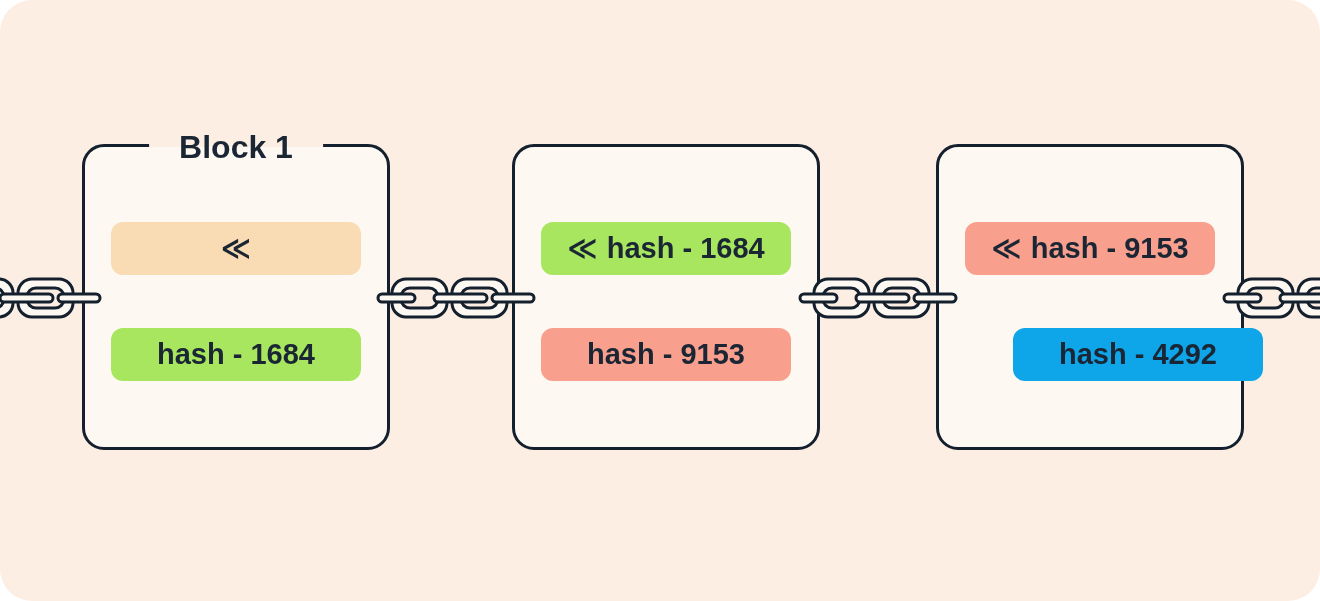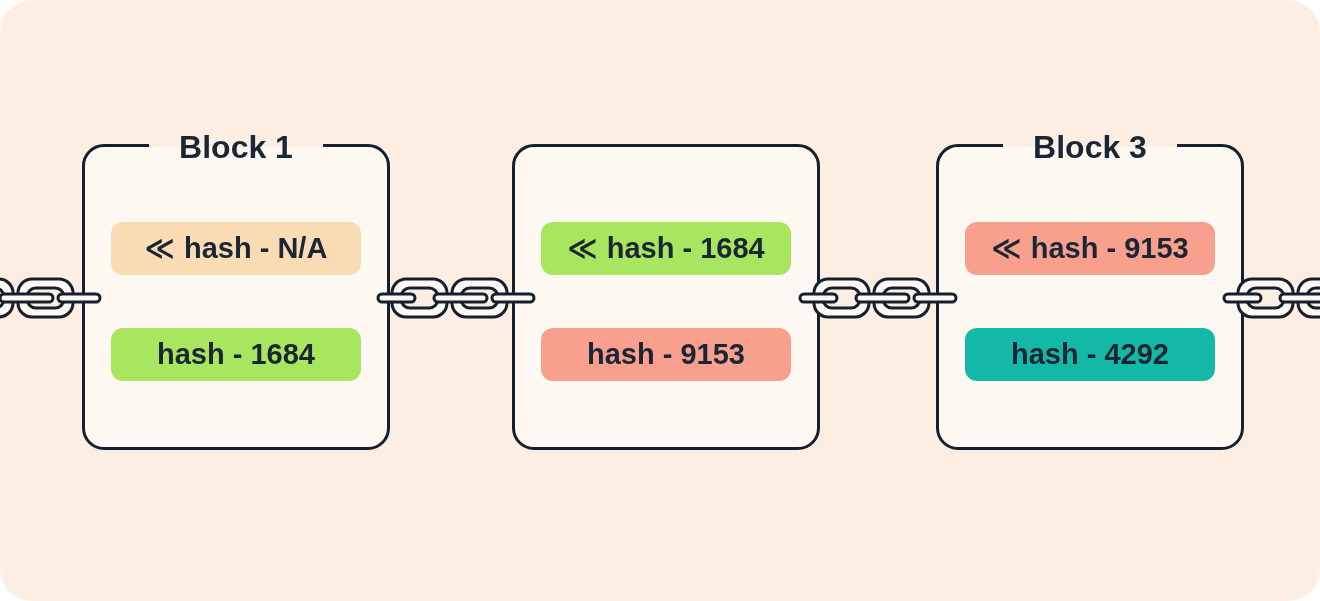--- a/index.html
+++ b/index.html
@@ -96,41 +96,39 @@
       <use href="#chain-seg"></use>
     </svg>
   <svg class="chain" style="left:1222px" width="160" height="44" viewBox="-2 -2 160 44">
       <use href="#chain-seg"></use>
     </svg>
 
   <div class="block" style="left:82px">
     <div class="block-title">Block 1</div>
     <div class="badge badge-prev" style="background-color: rgb(250, 220, 180);">
       <span class="chevrons">≪</span>
-      <span>hash - N/A</span>
     </div>
     <div class="badge badge-own" style="background-color: rgb(167, 230, 94);">
       <span>hash - 1684</span>
     </div>
   </div>
 
   <div class="block" style="left:512px">
     <div class="badge badge-prev" style="background-color: rgb(167, 230, 94);">
       <span class="chevrons">≪</span>
       <span>hash - 1684</span>
     </div>
     <div class="badge badge-own" style="background-color: rgb(248, 160, 141);">
       <span>hash - 9153</span>
     </div>
   </div>
 
   <div class="block" style="left:936px">
-    <div class="block-title">Block 3</div>
     <div class="badge badge-prev" style="background-color: rgb(248, 160, 141);">
       <span class="chevrons">≪</span>
       <span>hash - 9153</span>
     </div>
-    <div class="badge badge-own" style="background-color: #14b8a6;">
+    <div class="badge badge-own" style="background-color: #0ea5e9; margin-left: 48px;">
       <span>hash - 4292</span>
     </div>
   </div>
 
 </div>
 
 </body></html>

